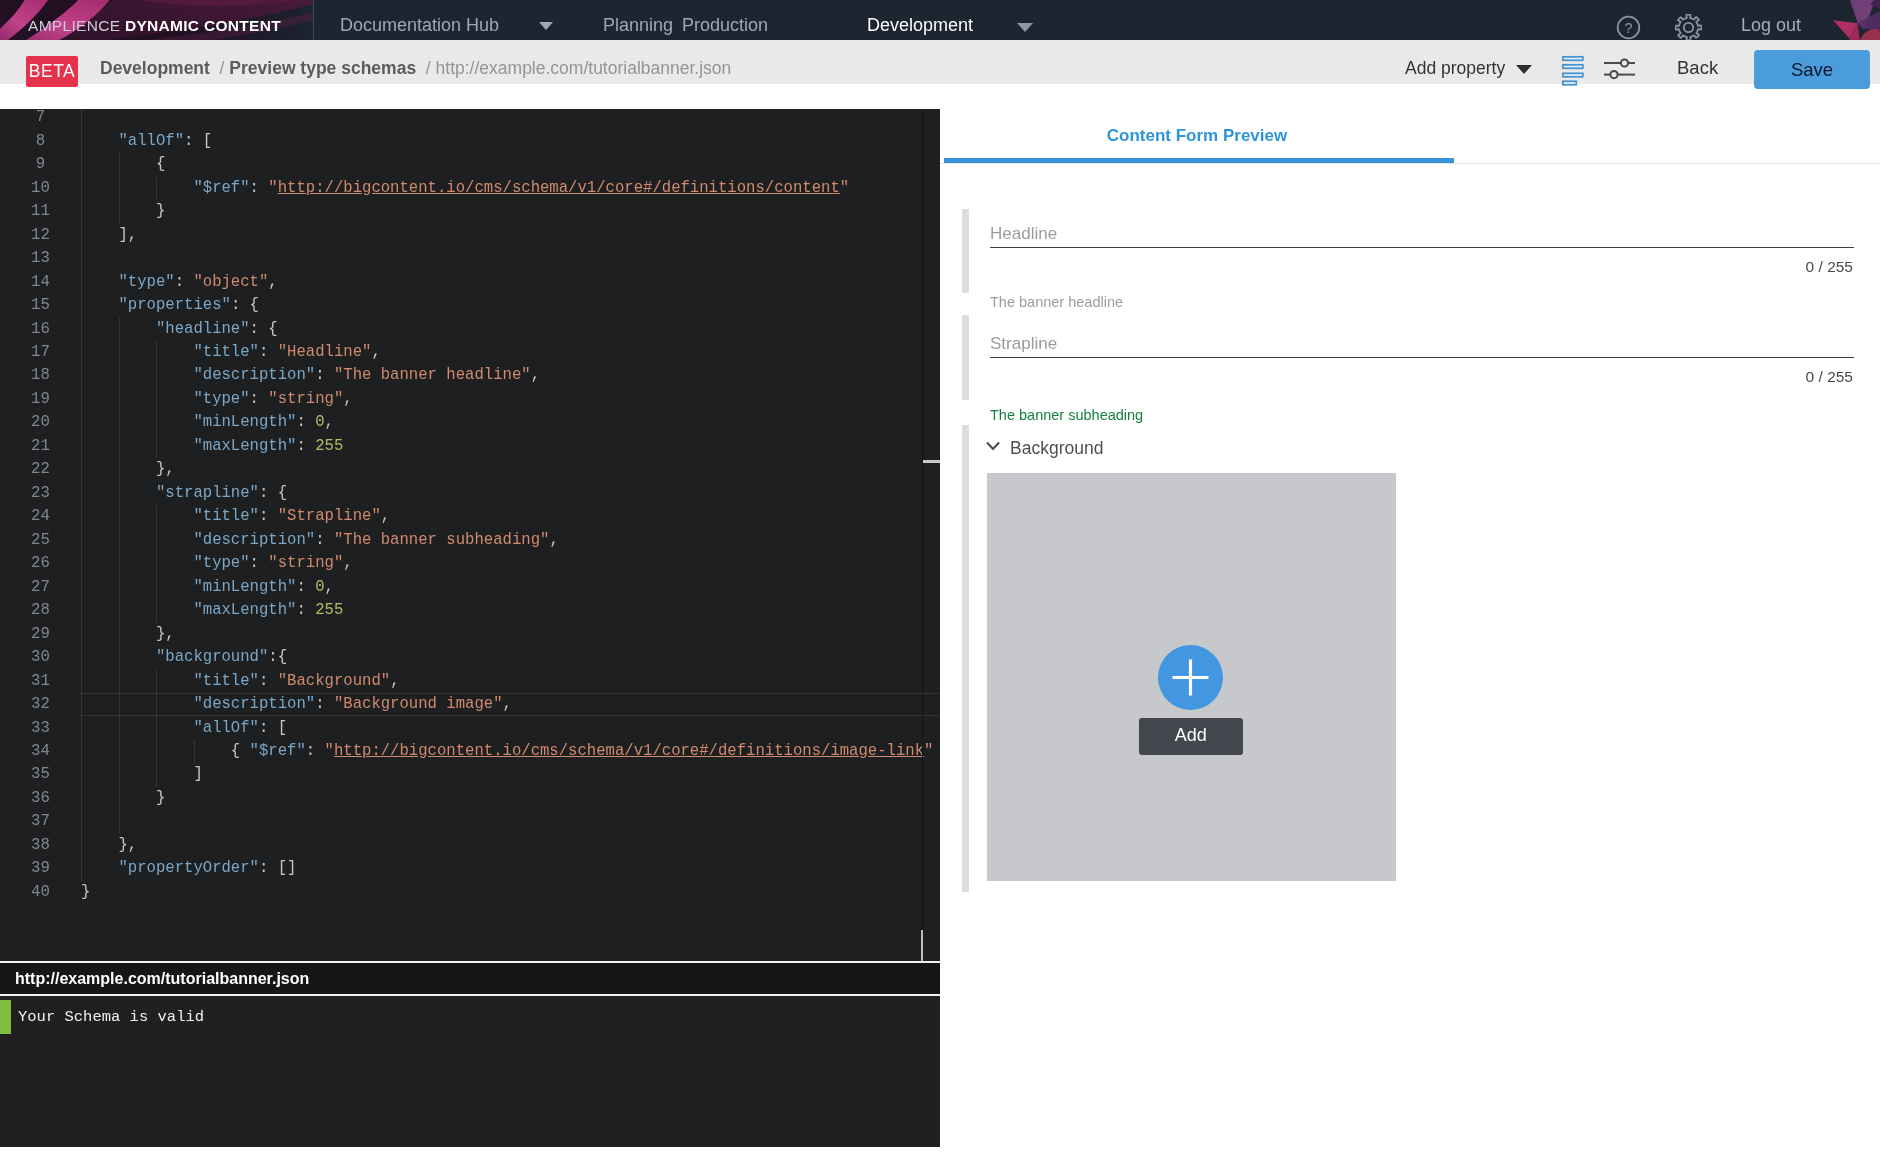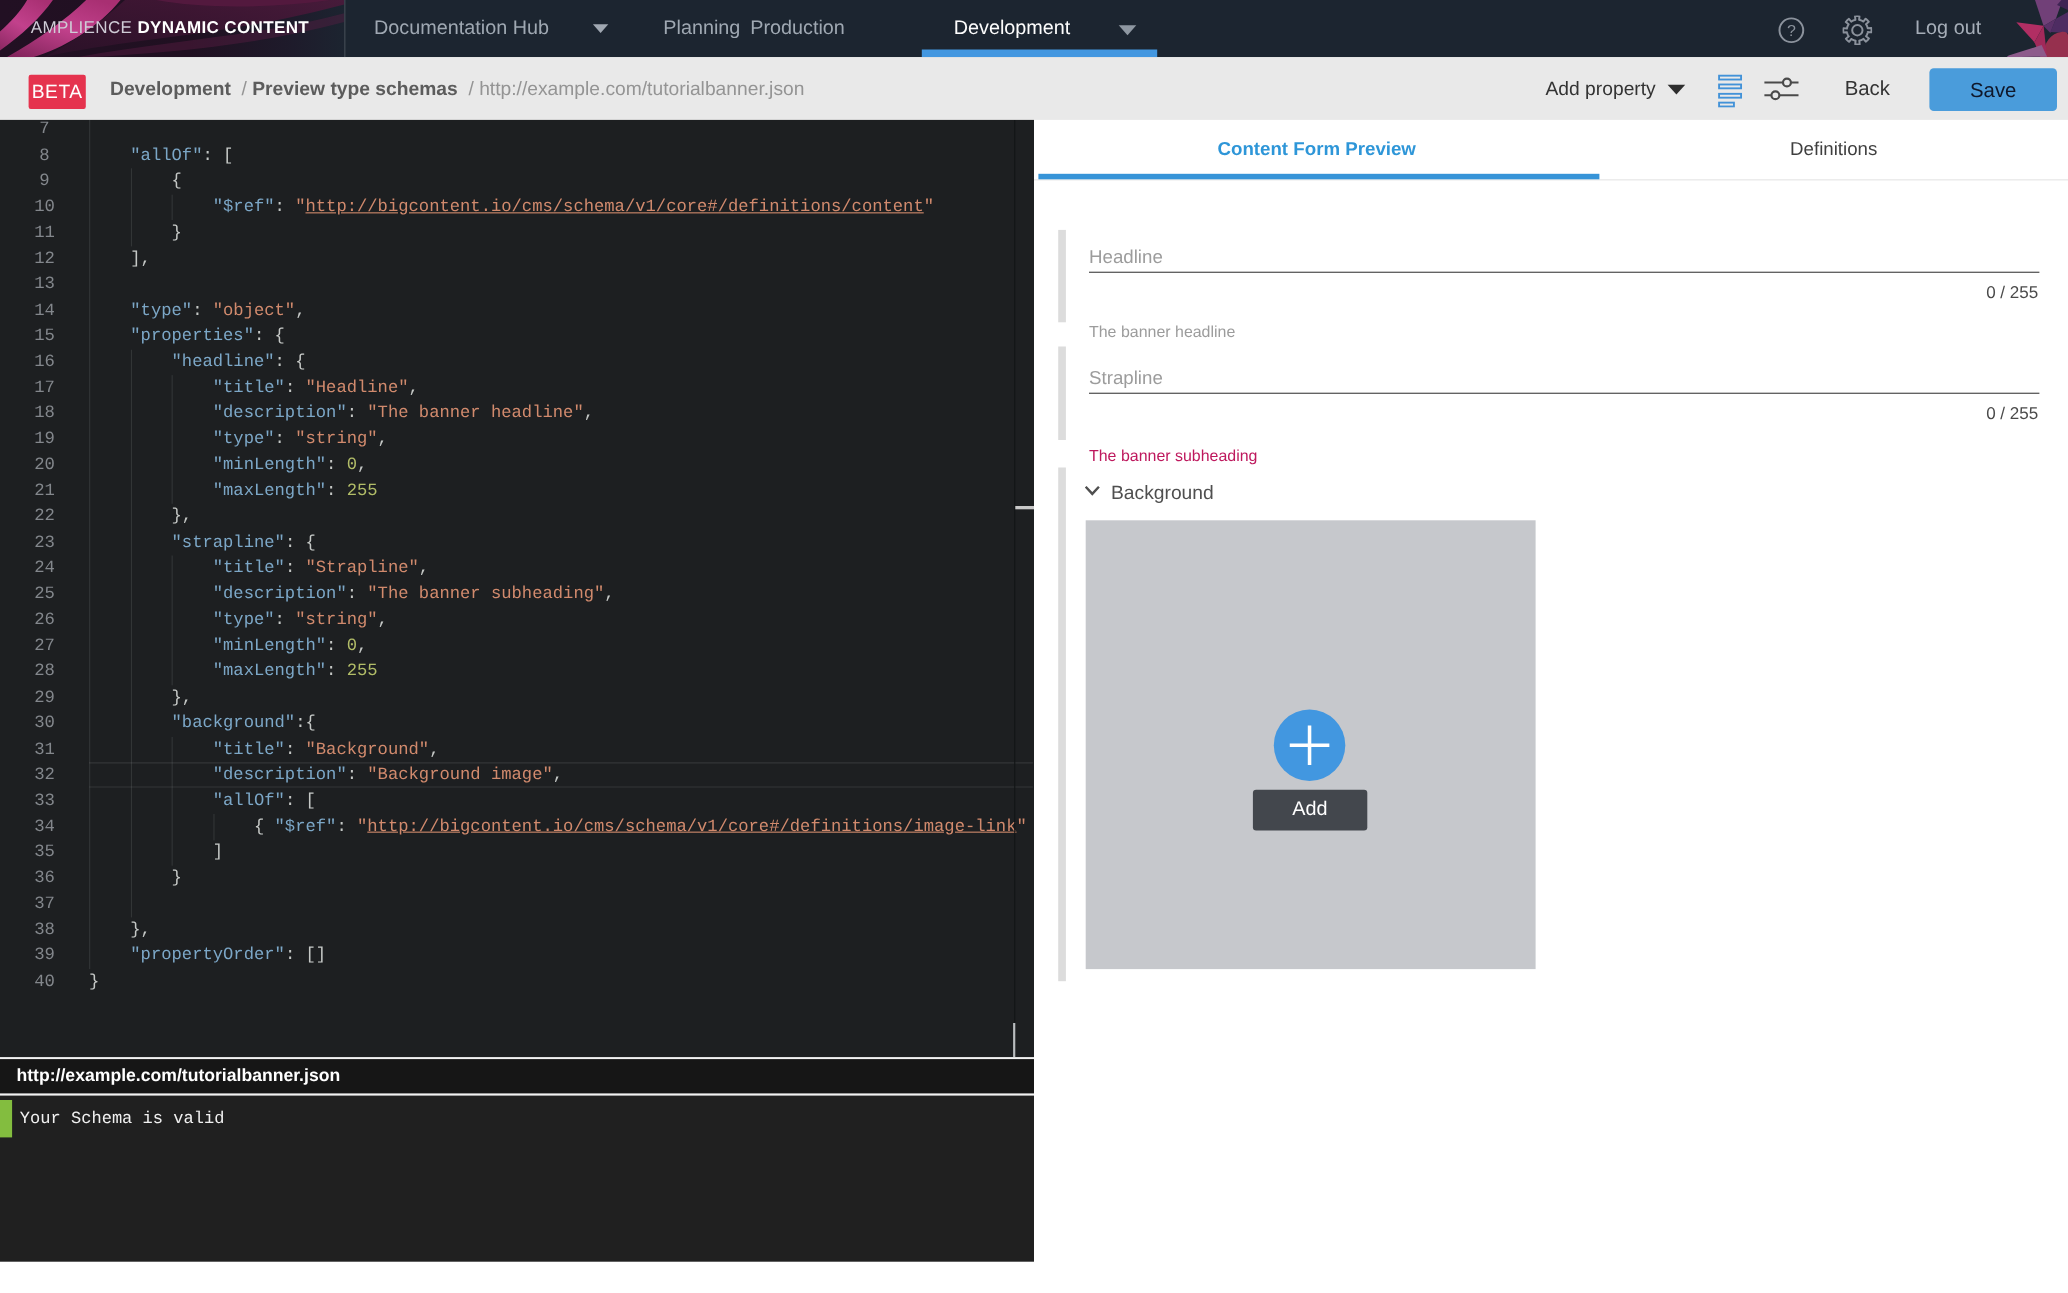--- a/index.html
+++ b/index.html
@@ -57,21 +57,21 @@
     <polygon points="33.8,23.6 45,17 40,30" fill="#5b3169"></polygon>
     <polygon points="45,17 56,11 56,30 40,29" fill="#4e2c62"></polygon>
     <polygon points="50,0 56,0 56,9 46,4.5" fill="#3f2454"></polygon>
     <path d="M34,52 C 33,40 40,30 50,29 C 54,28.6 56,30 56,32 L 56,52 Z" fill="#96304e"></path>
     <polygon points="9,20.3 33.8,23.3 25.5,38.5" fill="#b12e63"></polygon>
     <polygon points="25.5,38.5 33.8,23.3 37,52 31,52" fill="#a1295a"></polygon>
     <polygon points="2,50.5 32,41 37,51.5 0,52" fill="#8d5b8b"></polygon>
   </svg>
 </div>
 
-<div class="abs" style="left:0;top:52px;width:1880px;height:61px;background:#e9e9e9">
+<div class="abs" style="left:0;top:40px;width:1880px;height:44px;background:#e9e9e9">
   <div class="abs" style="left:26px;top:16px;width:52px;height:31px;background:#e5334e;border-radius:2px;color:#fff;font-size:17.5px;text-align:center;line-height:31px;letter-spacing:0.5px">BETA</div>
   <div class="abs" style="left:100px;top:0;height:57px;line-height:57px;font-size:17.5px;color:#949494;white-space:nowrap"><b style="color:#5c5c5c">Development</b>&nbsp; / <b style="color:#5c5c5c">Preview type schemas</b>&nbsp; / http://example.com/tutorialbanner.json</div>
   <div class="abs" style="left:1405px;top:0;height:57px;line-height:56px;font-size:17.5px;color:#333">Add property</div>
   <div class="abs" style="left:1516px;top:25px;width:0;height:0;border-left:8px solid transparent;border-right:8px solid transparent;border-top:9px solid #2e2e2e"></div>
   <svg class="abs" style="left:1560px;top:14px" width="26" height="32" viewBox="0 0 26 32">
     <g fill="none" stroke="#4292d8" stroke-width="1.7">
       <rect x="2.8" y="2.8" width="20" height="3.5"></rect>
       <rect x="2.8" y="10.8" width="20" height="3.5"></rect>
       <rect x="2.8" y="19.3" width="20" height="3.5"></rect>
       <rect x="2.8" y="27.3" width="13.5" height="3.5"></rect>
@@ -146,33 +146,32 @@
   <div class="abs" style="left:0;top:1.5px;width:940px;height:32.5px;background:#161616;color:#fff;font-size:16px;font-weight:bold;line-height:32.5px;padding-left:15px">http://example.com/tutorialbanner.json</div>
   <div class="abs" style="left:0;top:33px;width:940px;height:1.5px;background:#f2f2f2"></div>
   <div class="abs" style="left:0;top:39px;width:11px;height:34px;background:#83bd3f"></div>
   <div class="abs" style="left:18px;top:39px;height:34px;line-height:34px;font-family:'Liberation Mono',monospace;font-size:15.5px;color:#f0f0f0">Your Schema is valid</div>
 </div>
 
 <div class="abs" style="left:940px;top:109px;width:940px;height:1066px;background:#fff">
   <div class="abs" style="left:0;top:53.5px;width:940px;height:1.5px;background:#e4e4e4"></div>
   <div class="abs" style="left:4px;top:48.5px;width:510px;height:5px;background:#3794d8"></div>
   <div class="abs" style="left:0;top:0;width:514px;height:53px;line-height:53px;text-align:center;font-size:17px;font-weight:bold;color:#2e96d8">Content Form Preview</div>
-  <div class="abs" style="left:514px;top:0;width:426px;height:53px;line-height:53px;text-align:center;font-size:17px;color:#3f3f3f">Definitions</div>
 
   <div class="abs" style="left:21.5px;top:100px;width:7px;height:83.5px;background:#dcdcdc"></div>
   <div class="abs" style="left:50px;top:115px;font-size:17px;color:#9c9c9c">Headline</div>
   <div class="abs" style="left:50px;top:137.5px;width:863.5px;height:1.5px;background:#3d3d3d"></div>
   <div class="abs" style="left:50px;top:149px;width:863px;text-align:right;font-size:15.5px;color:#4a4a4a">0 / 255</div>
   <div class="abs" style="left:50px;top:184.5px;font-size:14.5px;color:#9c9c9c">The banner headline</div>
 
   <div class="abs" style="left:21.5px;top:206px;width:7px;height:85px;background:#dcdcdc"></div>
   <div class="abs" style="left:50px;top:225px;font-size:17px;color:#9c9c9c">Strapline</div>
   <div class="abs" style="left:50px;top:247.5px;width:863.5px;height:1.5px;background:#3d3d3d"></div>
   <div class="abs" style="left:50px;top:259px;width:863px;text-align:right;font-size:15.5px;color:#4a4a4a">0 / 255</div>
-  <div class="abs" style="left:50px;top:297.5px;font-size:14.5px;color:#be185d">The banner subheading</div>
+  <div class="abs" style="left:50px;top:297.5px;font-size:14.5px;color:#15803d">The banner subheading</div>
 
   <div class="abs" style="left:21.5px;top:316px;width:7px;height:467px;background:#dcdcdc"></div>
   <svg class="abs" style="left:45px;top:331px" width="16" height="12" viewBox="0 0 16 12">
       <polyline points="2,2.5 8,9 14,2.5" fill="none" stroke="#4f4f4f" stroke-width="2.2"></polyline>
     </svg>
   <div class="abs" style="left:70px;top:328.5px;font-size:17.5px;color:#4f4f4f">Background</div>
   <div class="abs" style="left:47px;top:364px;width:409px;height:408px;background:#c6c8cc"></div>
   <div class="abs" style="left:217.5px;top:536px;width:65px;height:65px;border-radius:50%;background:#4297e0"></div>
   <svg class="abs" style="left:217.5px;top:536px" width="65" height="65" viewBox="0 0 65 65">
       <g stroke="#fff" stroke-width="3.2">

